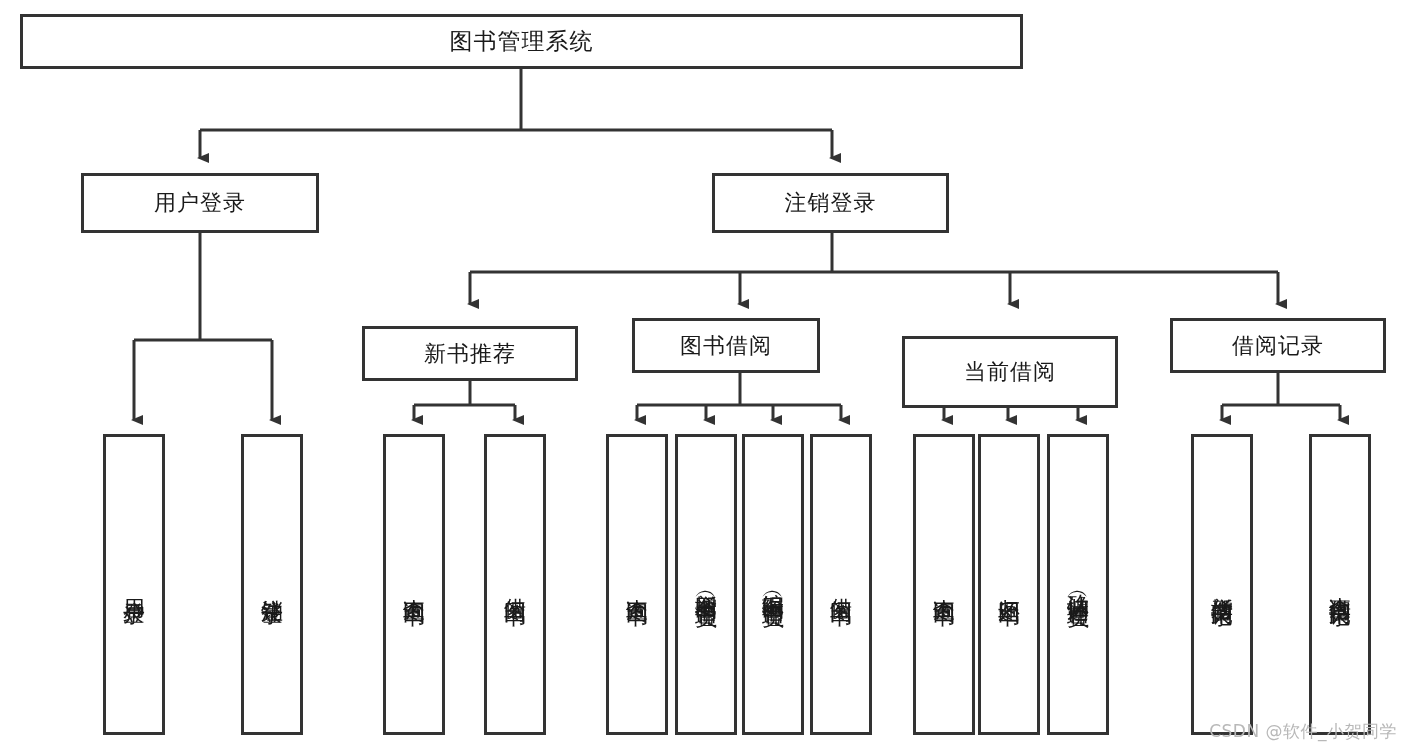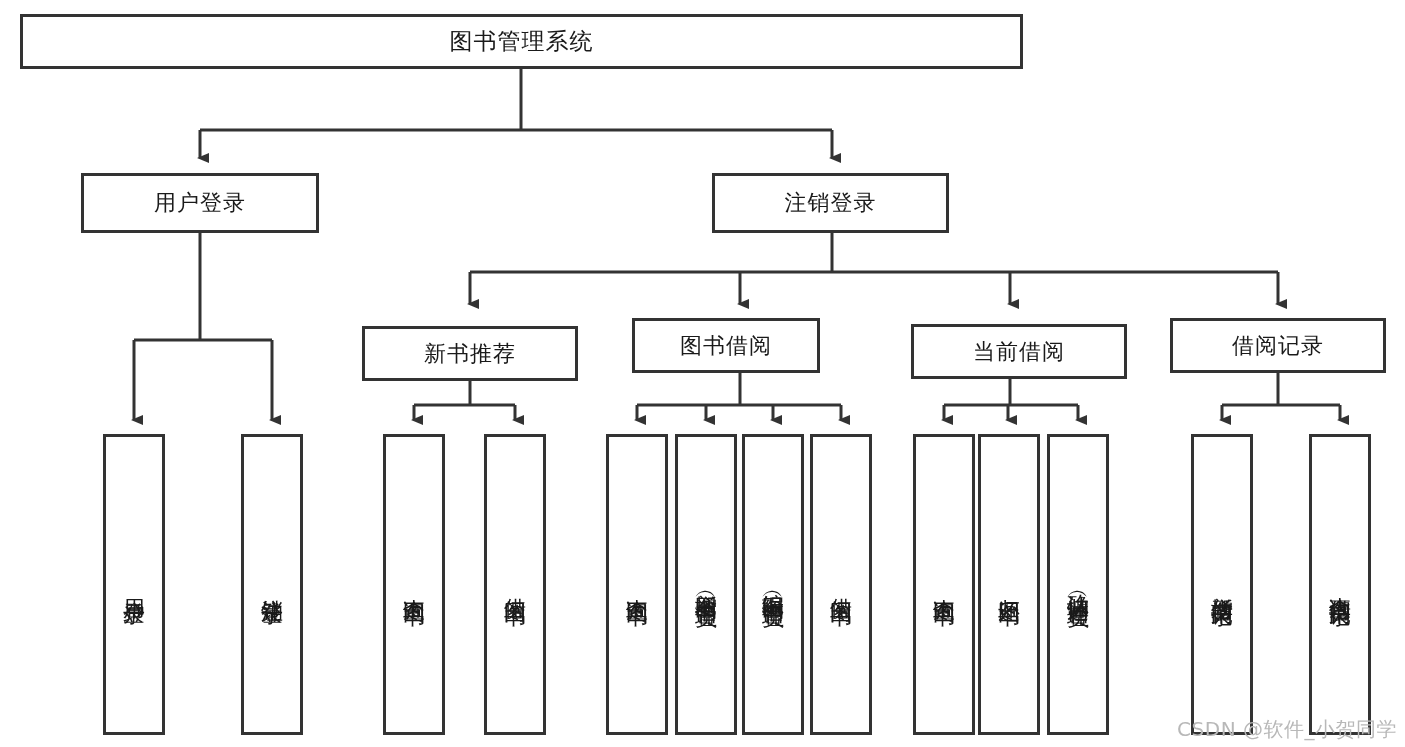--- a/index.html
+++ b/index.html
@@ -34,21 +34,21 @@
   }
   .arrow-head {
     fill: #333333;
     stroke: none;
   }
   .watermark {
     position: absolute;
     right: 8px;
     bottom: 4px;
     font-family: "DejaVu Sans", "Liberation Sans", sans-serif;
-    font-size: 20px;
+    font-size: 17px;
     color: #b8b8b8;
     white-space: nowrap;
     letter-spacing: 0.5px;
   }
   .vtext-box {
     position: absolute;
     box-sizing: border-box;
     border: 3px solid #333333;
     background: #ffffff;
     display: flex;
@@ -161,21 +161,21 @@
   <div class="htext-box" style="left:712px; top:173px; width:237px; height:60px;">
     <span class="htext">注销登录</span>
   </div>
 
   <div class="htext-box" style="left:362px; top:318px; width:216px; height:55px;margin-top:8px;">
     <span class="htext">新书推荐</span>
   </div>
   <div class="htext-box" style="left:632px; top:318px; width:188px; height:55px;">
     <span class="htext">图书借阅</span>
   </div>
-  <div class="htext-box" style="left:902px; top:324px; width:216px; height:55px;margin-left:9px;">
+  <div class="htext-box" style="left:902px; top:336px; width:216px; height:72px;">
     <span class="htext">当前借阅</span>
   </div>
   <div class="htext-box" style="left:1170px; top:318px; width:216px; height:55px;">
     <span class="htext">借阅记录</span>
   </div>
 
   <div class="vtext-box" style="left:103px; top:434px; width:62px; height:301px;">
     <span class="vtext">用户登录</span>
   </div>
   <div class="vtext-box" style="left:241px; top:434px; width:62px; height:301px;">

